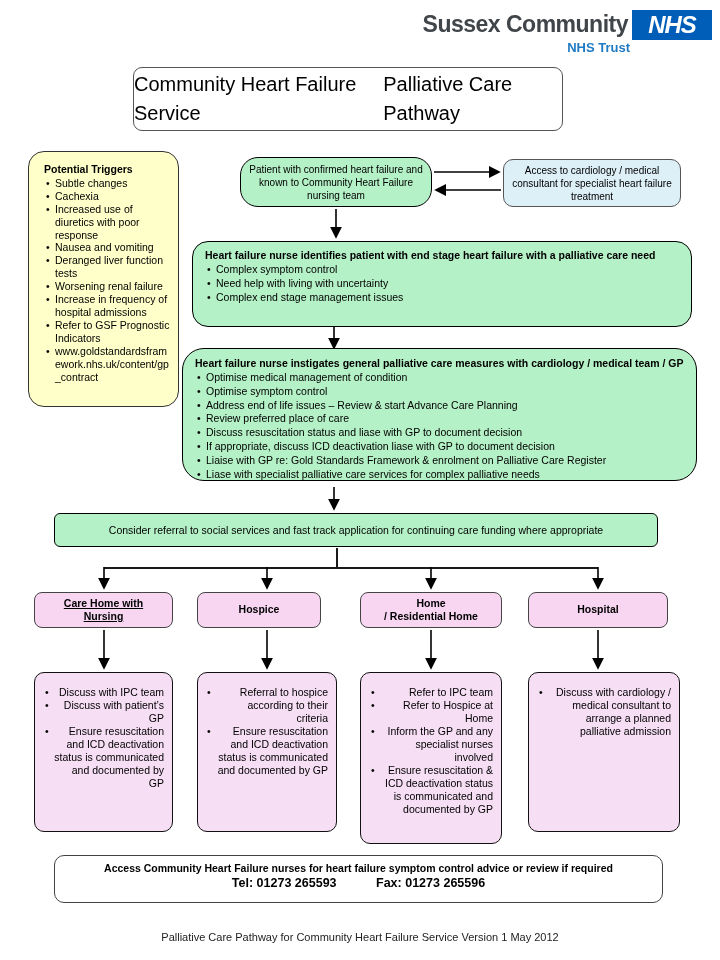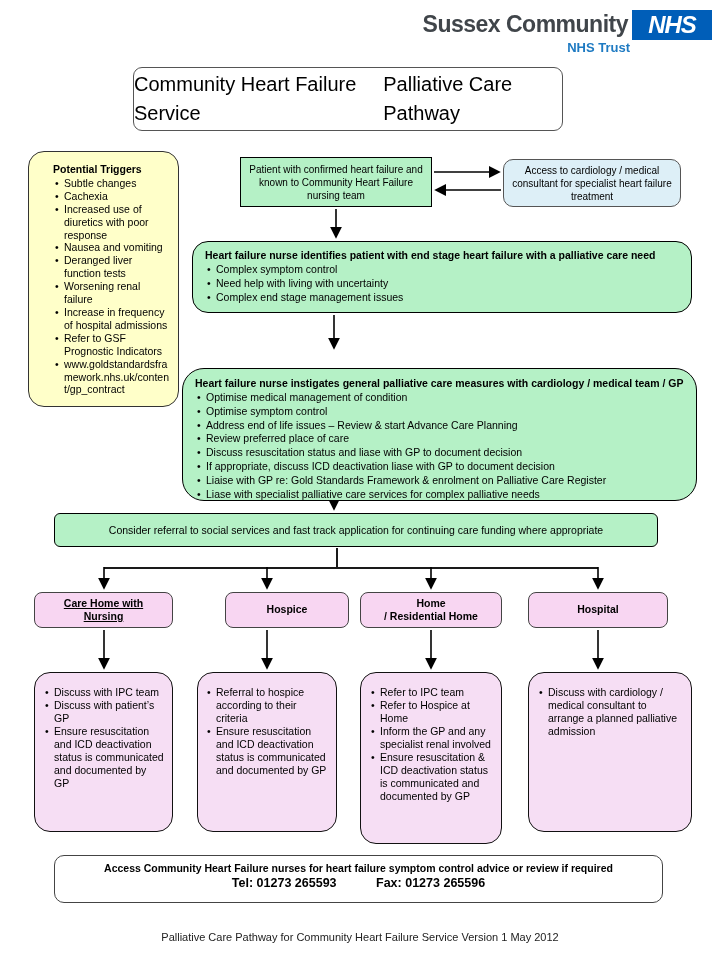--- a/index.html
+++ b/index.html
@@ -17,45 +17,45 @@
   
   .org-name { position:absolute; top:11px; right:92px; font-size:23px; font-weight:bold; color:#40454a; letter-spacing:-0.5px; }
   .nhs-box { position:absolute; top:10px; right:8px; width:80px; height:30px; background:var(--nhs_blue,#005eb8); color:#fff; font-style:italic; font-weight:bold; font-size:24px; text-align:center; line-height:29px; letter-spacing:-1px; }
   .trust { position:absolute; top:40px; right:90px; font-size:13px; font-weight:bold; color:var(--nhs_trust_blue,#1e7ac2); }
 
   
   .title-box { left:133px; top:67px; width:430px; height:64px; border:1.5px solid #555; border-radius:9px; background:#fff;
                display:flex; flex-direction:row; justify-content:center; align-items:center; font-size:20px; line-height:1.45; }
 
   
-  .triggers-box { left:28px; top:151px; width:151px; height:256px; background:var(--yellow,#ffffc9); border:1.4px solid #333; border-radius:16px; padding:11px 8px 8px 24px; font-size:10.5px; line-height:1.23; }
+  .triggers-box { left:28px; top:151px; width:151px; height:256px; background:var(--yellow,#ffffc9); border:1.4px solid #333; border-radius:16px; padding:11px 8px 8px 15px; font-size:10.5px; line-height:1.23; }
   .triggers-box h3 { font-size:10.5px; margin-bottom:1px; }
 
   ul.bullets { list-style:none; }
   ul.bullets li { position:relative; padding-left:11px; overflow-wrap:anywhere; }
   ul.bullets li::before { content:"\2022"; position:absolute; left:2px; }
 
   
-  .patient-box { left:240px; top:157px; width:192px; height:50px; background:var(--green,#b5f1c6); border:1.6px solid #000; border-radius:0;
+  .patient-box { left:240px; top:157px; width:192px; height:50px; background:var(--green,#b5f1c6); border:1.6px solid #000; border-radius:18px;
                  display:flex; align-items:center; justify-content:center; text-align:center; font-size:10px; line-height:1.3; padding:12px 8px; }
   .cardiology-box { left:503px; top:159px; width:178px; height:48px; background:var(--blue_box,#ddeff7); border:1px solid #555; border-radius:10px;
                  display:flex; align-items:center; justify-content:center; text-align:center; font-size:10px; line-height:1.3; padding:2px 8px; }
 
   .green-panel { background:var(--green,#b5f1c6); border:1.6px solid #000; font-size:10.5px; line-height:1.32; }
   .green-panel h3 { font-size:10.5px; }
-  .identify-box { left:192px; top:241px; width:500px; height:72px; border-radius:16px; padding:7px 12px; }
-  .instigate-box { left:182px; top:368px; width:515px; height:133px; border-radius:22px; padding:8px 12px; }
+  .identify-box { left:192px; top:241px; width:500px; height:86px; border-radius:16px; padding:7px 12px; }
+  .instigate-box { left:182px; top:348px; width:515px; height:133px; border-radius:22px; padding:8px 12px; }
 
   .referral-box { left:54px; top:513px; width:604px; height:34px; background:var(--green,#b5f1c6); border:1.4px solid #000; border-radius:6px;
                   display:flex; align-items:center; justify-content:center; text-align:center; font-size:10.5px; }
 
   
   .cat-box { top:592px; height:36px; background:var(--pink,#f8d6f2); border:1.2px solid #444; border-radius:8px;
              display:flex; align-items:center; justify-content:center; text-align:center; font-size:10.5px; font-weight:bold; line-height:1.25; }
-  .detail-box { top:672px; background:var(--pink_light,#f6def4); border:1.4px solid #111; border-radius:16px; padding:13px 8px 8px 8px; font-size:10.5px; line-height:1.24; }
+  .detail-box { top:672px; background:var(--pink_light,#f6def4); border:1.4px solid #111; border-radius:10px; padding:13px 8px 8px 8px; font-size:10.5px; line-height:1.24;text-align:right; }
   .prewrap { white-space:pre-line; }
 
   
   .access-box { left:54px; top:855px; width:609px; height:48px; background:#fff; border:1.5px solid #444; border-radius:10px; text-align:center; padding-top:6px; }
   .access-line1 { font-size:10.5px; font-weight:bold; }
   .access-line2 { font-size:12.5px; font-weight:bold; margin-top:2px; }
   .access-line2 span { display:inline-block; }
   .access-line2 .fax { margin-left:36px; }
   .footer { position:absolute; left:0; top:931px; width:100%; text-align:center; font-size:11px; color:#222; }
 </style>
@@ -142,21 +142,21 @@
   </div>
 
   <div class="box referral-box">
     <span>Consider referral to social services and fast track application for continuing care funding where appropriate</span>
   </div>
 
   <div class="box cat-box" style="left:34px; width:139px;text-decoration:underline;">
     <span class="prewrap">Care Home with
 Nursing</span>
   </div>
-  <div class="box cat-box" style="left:197px; width:124px;margin-left:28px;">
+  <div class="box cat-box" style="left:197px; width:124px;">
     <span class="prewrap">Hospice</span>
   </div>
   <div class="box cat-box" style="left:360px; width:142px;">
     <span class="prewrap">Home
 / Residential Home</span>
   </div>
   <div class="box cat-box" style="left:528px; width:140px;">
     <span class="prewrap">Hospital</span>
   </div>
 
@@ -170,25 +170,25 @@
   <div class="box detail-box" style="left:197px; width:140px; min-height:160px;padding-left:7px;">
     <ul class="bullets">
         <li>Referral to hospice according to their criteria</li>
         <li>Ensure resuscitation and ICD deactivation status is communicated and documented by GP</li>
       </ul>
   </div>
   <div class="box detail-box" style="left:360px; width:142px; min-height:172px;">
     <ul class="bullets">
         <li>Refer to IPC team</li>
         <li>Refer to Hospice at Home</li>
-        <li>Inform the GP and any specialist renal involved</li>
+        <li>Inform the GP and any specialist nurses involved</li>
         <li>Ensure resuscitation &amp; ICD deactivation status is communicated and documented by GP</li>
       </ul>
   </div>
-  <div class="box detail-box" style="left:528px; width:164px; min-height:160px;">
+  <div class="box detail-box" style="left:528px; width:152px; min-height:160px;">
     <ul class="bullets">
         <li>Discuss with cardiology / medical consultant to arrange a planned palliative admission</li>
       </ul>
   </div>
 
   <div class="box access-box">
     <div class="access-line1">Access Community Heart Failure nurses for heart failure symptom control advice or review if required</div>
     <div class="access-line2">
       <span>Tel: 01273 265593</span>
       <span class="fax">Fax: 01273 265596</span>

